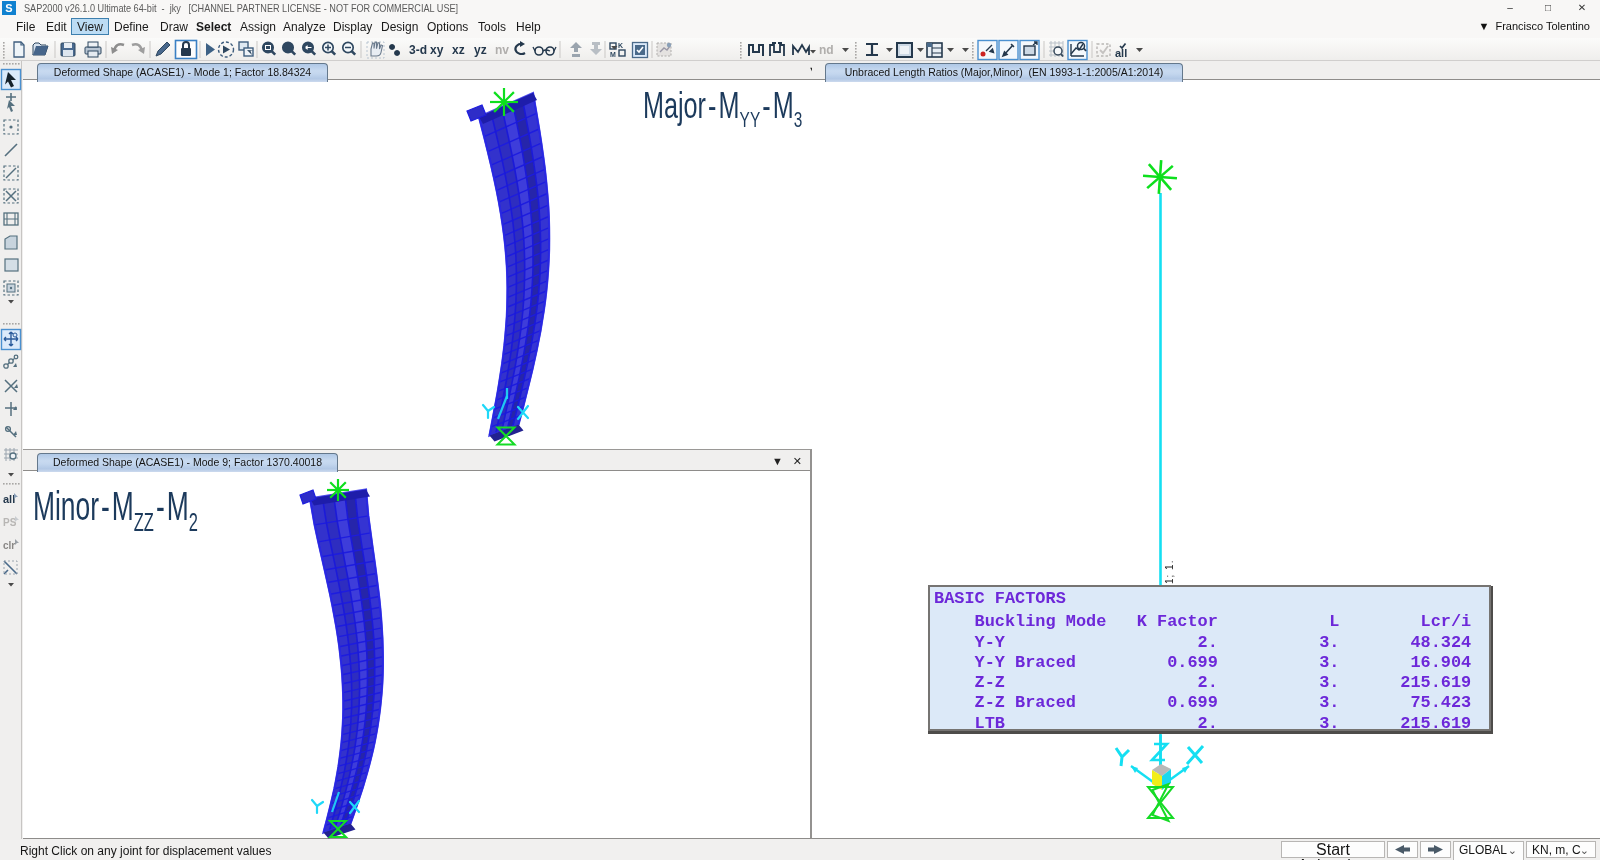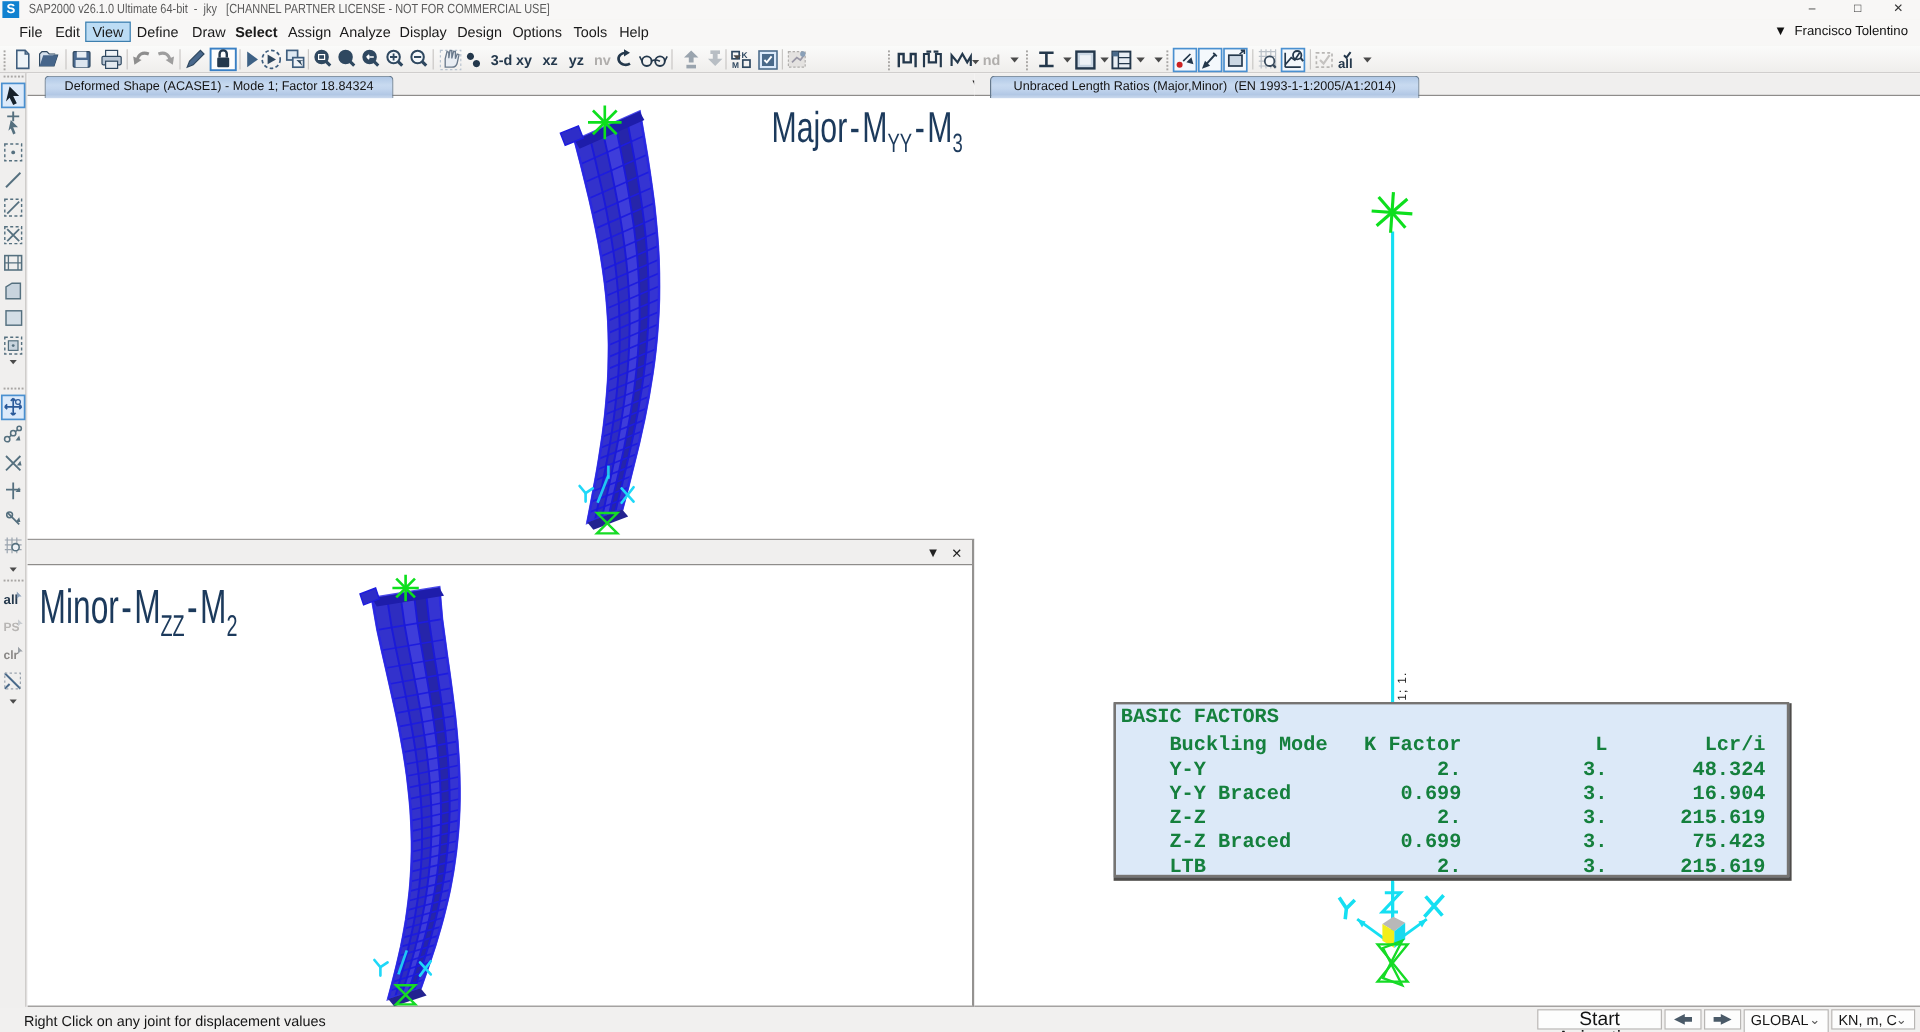--- a/index.html
+++ b/index.html
@@ -18,21 +18,21 @@
 #sidebar { left:0; top:61px; width:22px; height:778px; background:#f0efee; border-right:1px solid #c7c5c3; }
 .win { position:absolute; background:#fff; }
 .tstrip { position:absolute; left:0; top:0; width:100%; height:19px; background:#f0efee; border-bottom:1px solid #8e8c8a; }
 .tab { position:absolute; top:2px; height:19px; z-index:5; white-space:nowrap; overflow:hidden; background:linear-gradient(#b0c8e6 0%, #c8daf0 38%, #c3d6ee 55%, #b2c8e5 82%, #ccdaee 100%); border:1px solid #64788c; border-bottom:none; border-radius:4px 4px 0 0; font-size:10.5px; color:#141414; text-align:center; }
 .wbtns { position:absolute; top:3px; font-size:11px; color:#222; }
 #statusbar { left:0; top:840px; width:1600px; height:20px; background:#f1f0ef; font-size:12px; color:#151515; }
 .sbtn { position:absolute; background:#fdfdfd; border:1px solid #b8b6b4; text-align:center; font-size:16px; color:#151515; }
 .scombo { position:absolute; background:#fdfdfd; border:1px solid #b8b6b4; font-size:12px; color:#151515; padding-left:5px; }
 .scombo:after { content:"\2304"; position:absolute; right:6px; top:0px; color:#555; font-size:11px; }
 .navy { color:#1c3a5c; position:absolute; white-space:nowrap; }
-pre.tb { font-family:"Liberation Mono", monospace; font-weight:bold; color:#15803d; }
+pre.tb { font-family:"Liberation Mono", monospace; font-weight:bold; color:#6d28d9; }
 </style>
 </head>
 <body>
 
 <div id="titlebar" class="abs">
   <div class="logo">S</div>
   <div class="ttext">SAP2000 v26.1.0 Ultimate 64-bit&nbsp;&nbsp;-&nbsp;&nbsp;jky&nbsp;&nbsp;&nbsp;[CHANNEL PARTNER LICENSE - NOT FOR COMMERCIAL USE]</div>
   <div class="wbtn" style="right:75px;">–</div>
   <div class="wbtn" style="right:37px;">□</div>
   <div class="wbtn" style="right:3px;">✕</div>
@@ -338,20 +338,21 @@
         <line x1="484" y1="315" x2="475" y2="338" stroke="#1fd8f8" stroke-width="2.2" opacity="0.9"></line>
         <line x1="484" y1="307" x2="484" y2="318" stroke="#1fd8f8" stroke-width="2.2" opacity="0.9"></line>
         <polygon points="444,30 459,24 463,34 448,40" fill="#2e2dc8" stroke="#1d1cdf" stroke-width="1.2"></polygon>
       </svg>
     <div class="navy" id="majortext" style="left:620px; top:4px; font-size:36px; transform:scaleX(0.70); transform-origin:0 0;">Major<span style="margin:0 3px;">-</span>M<span style="font-size:22px; vertical-align:-9px;">YY</span><span style="margin:0 3px;">-</span>M<span style="font-size:22px; vertical-align:-9px;">3</span></div>
   </div>
 </div>
 
 <div class="win" id="win2" style="left:23px; top:449px; width:789px; height:390px; border-right:2px solid #949290; border-top:1px solid #9a9896; border-bottom:1px solid #8e8c8a;">
   <div class="tstrip" style="height:21px;">
+    <div class="tab" style="left:14px; top:3px; width:301px; line-height:16px;">Deformed Shape (ACASE1) - Mode 9; Factor 1370.40018</div>
     <div class="wbtns" style="right:27px; top:5px;">▼</div>
     <div class="wbtns" style="right:8px; top:5px;">✕</div>
   </div>
   <div class="abs" style="left:0; top:22px; width:787px; height:368px; overflow:hidden;">
     <svg class="abs" style="left:0;top:0;" width="787" height="368" viewBox="0 0 787 368">
         <polygon points="287.0,26.5 291.6,52.9 295.3,69.9 298.7,84.7 301.7,98.0 304.5,110.5 307.1,122.3 309.4,133.5 311.4,144.3 313.3,154.8 314.9,164.9 316.3,174.7 317.4,184.3 318.4,193.7 319.2,202.8 319.7,211.8 320.1,220.6 320.3,229.3 320.3,237.8 320.1,246.2 319.7,254.4 319.2,262.6 318.5,270.6 317.6,278.6 316.6,286.4 315.5,294.2 314.2,301.8 312.8,309.4 311.3,316.9 309.6,324.4 307.9,331.7 306.1,339.0 304.3,346.2 302.4,353.4 300.5,360.5 306.4,358.5 308.5,351.4 310.5,344.3 312.5,337.0 314.4,329.7 316.3,322.4 318.0,314.9 319.7,307.4 321.3,299.9 322.7,292.2 324.0,284.4 325.2,276.6 326.2,268.7 327.0,260.6 327.7,252.5 328.2,244.2 328.6,235.8 328.7,227.3 328.7,218.6 328.5,209.8 328.1,200.8 327.5,191.7 326.7,182.3 325.7,172.7 324.5,162.9 323.1,152.8 321.5,142.4 319.6,131.6 317.5,120.3 315.2,108.5 312.7,96.1 309.9,82.7 306.8,68.0 303.4,50.9 299.3,24.5" fill="#3332cc"></polygon>
         <polygon points="299.3,24.5 303.4,50.9 306.8,68.0 309.9,82.7 312.7,96.1 315.2,108.5 317.5,120.3 319.6,131.6 321.5,142.4 323.1,152.8 324.5,162.9 325.7,172.7 326.7,182.3 327.5,191.7 328.1,200.8 328.5,209.8 328.7,218.6 328.7,227.3 328.6,235.8 328.2,244.2 327.7,252.5 327.0,260.6 326.2,268.7 325.2,276.6 324.0,284.4 322.7,292.2 321.3,299.9 319.7,307.4 318.0,314.9 316.3,322.4 314.4,329.7 312.5,337.0 310.5,344.3 308.5,351.4 306.4,358.5 311.8,356.7 314.0,349.6 316.2,342.5 318.3,335.2 320.3,327.9 322.3,320.6 324.2,313.1 326.0,305.6 327.7,298.1 329.2,290.4 330.7,282.6 332.0,274.8 333.1,266.9 334.1,258.8 334.9,250.7 335.6,242.4 336.1,234.0 336.4,225.5 336.6,216.8 336.5,208.0 336.3,199.0 335.8,189.9 335.2,180.5 334.4,170.9 333.3,161.1 332.1,151.0 330.6,140.6 329.0,129.8 327.1,118.5 325.0,106.7 322.6,94.3 320.1,80.9 317.3,66.2 314.2,49.1 310.5,22.7" fill="#2e2dc0"></polygon>
         <polygon points="310.5,22.7 314.2,49.1 317.3,66.2 320.1,80.9 322.6,94.3 325.0,106.7 327.1,118.5 329.0,129.8 330.6,140.6 332.1,151.0 333.3,161.1 334.4,170.9 335.2,180.5 335.8,189.9 336.3,199.0 336.5,208.0 336.6,216.8 336.4,225.5 336.1,234.0 335.6,242.4 334.9,250.7 334.1,258.8 333.1,266.9 332.0,274.8 330.7,282.6 329.2,290.4 327.7,298.1 326.0,305.6 324.2,313.1 322.3,320.6 320.3,327.9 318.3,335.2 316.2,342.5 314.0,349.6 311.8,356.7 317.2,354.9 319.5,347.8 321.8,340.7 324.0,333.4 326.2,326.1 328.3,318.8 330.3,311.3 332.3,303.8 334.1,296.3 335.8,288.6 337.4,280.8 338.8,273.0 340.1,265.1 341.2,257.0 342.2,248.9 343.0,240.6 343.6,232.2 344.1,223.7 344.4,215.0 344.5,206.2 344.4,197.2 344.1,188.1 343.7,178.7 343.0,169.1 342.1,159.3 341.1,149.2 339.8,138.8 338.3,128.0 336.6,116.7 334.7,104.9 332.6,92.5 330.3,79.1 327.7,64.4 324.9,47.3 321.7,20.9" fill="#3e3dda"></polygon>
         <polygon points="321.7,20.9 324.9,47.3 327.7,64.4 330.3,79.1 332.6,92.5 334.7,104.9 336.6,116.7 338.3,128.0 339.8,138.8 341.1,149.2 342.1,159.3 343.0,169.1 343.7,178.7 344.1,188.1 344.4,197.2 344.5,206.2 344.4,215.0 344.1,223.7 343.6,232.2 343.0,240.6 342.2,248.9 341.2,257.0 340.1,265.1 338.8,273.0 337.4,280.8 335.8,288.6 334.1,296.3 332.3,303.8 330.3,311.3 328.3,318.8 326.2,326.1 324.0,333.4 321.8,340.7 319.5,347.8 317.2,354.9 322.1,353.3 324.5,346.2 326.9,339.0 329.2,331.8 331.5,324.5 333.7,317.2 335.9,309.7 337.9,302.2 339.9,294.6 341.7,287.0 343.4,279.2 344.9,271.4 346.3,263.4 347.6,255.4 348.7,247.2 349.6,239.0 350.4,230.6 351.0,222.1 351.4,213.4 351.7,204.6 351.7,195.6 351.6,186.5 351.3,177.1 350.8,167.5 350.1,157.7 349.1,147.6 348.0,137.1 346.7,126.3 345.2,115.1 343.5,103.3 341.6,90.8 339.4,77.5 337.1,62.7 334.6,45.7 331.8,19.3" fill="#2625aa"></polygon>
         <polygon points="331.8,19.3 334.6,45.7 337.1,62.7 339.4,77.5 341.6,90.8 343.5,103.3 345.2,115.1 346.7,126.3 348.0,137.1 349.1,147.6 350.1,157.7 350.8,167.5 351.3,177.1 351.6,186.5 351.7,195.6 351.7,204.6 351.4,213.4 351.0,222.1 350.4,230.6 349.6,239.0 348.7,247.2 347.6,255.4 346.3,263.4 344.9,271.4 343.4,279.2 341.7,287.0 339.9,294.6 337.9,302.2 335.9,309.7 333.7,317.2 331.5,324.5 329.2,331.8 326.9,339.0 324.5,346.2 322.1,353.3 327.5,351.5 330.0,344.4 332.5,337.2 335.0,330.0 337.4,322.7 339.8,315.4 342.0,307.9 344.2,300.4 346.3,292.8 348.2,285.2 350.1,277.4 351.8,269.6 353.3,261.6 354.7,253.6 355.9,245.4 357.0,237.2 357.9,228.8 358.7,220.3 359.3,211.6 359.7,202.8 359.9,193.8 359.9,184.7 359.7,175.3 359.4,165.7 358.8,155.9 358.1,145.8 357.2,135.3 356.1,124.5 354.7,113.3 353.2,101.5 351.5,89.0 349.6,75.7 347.6,60.9 345.3,43.9 343.0,17.5" fill="#3534d2"></polygon>

